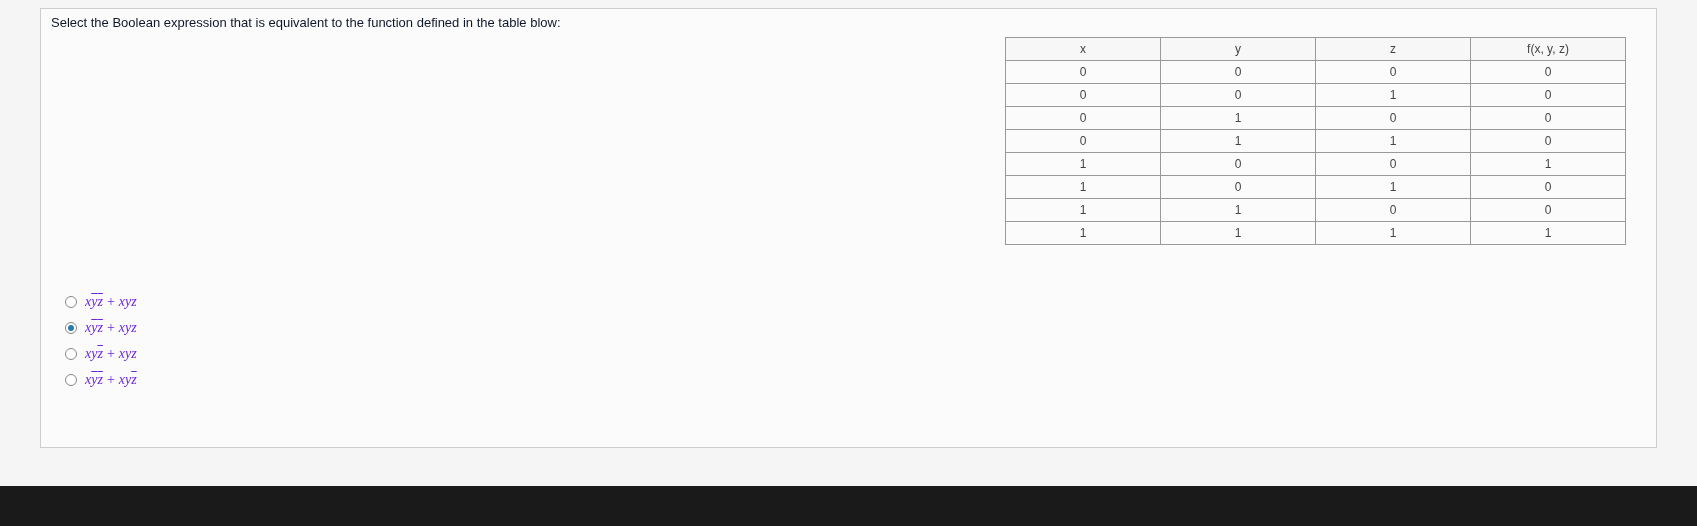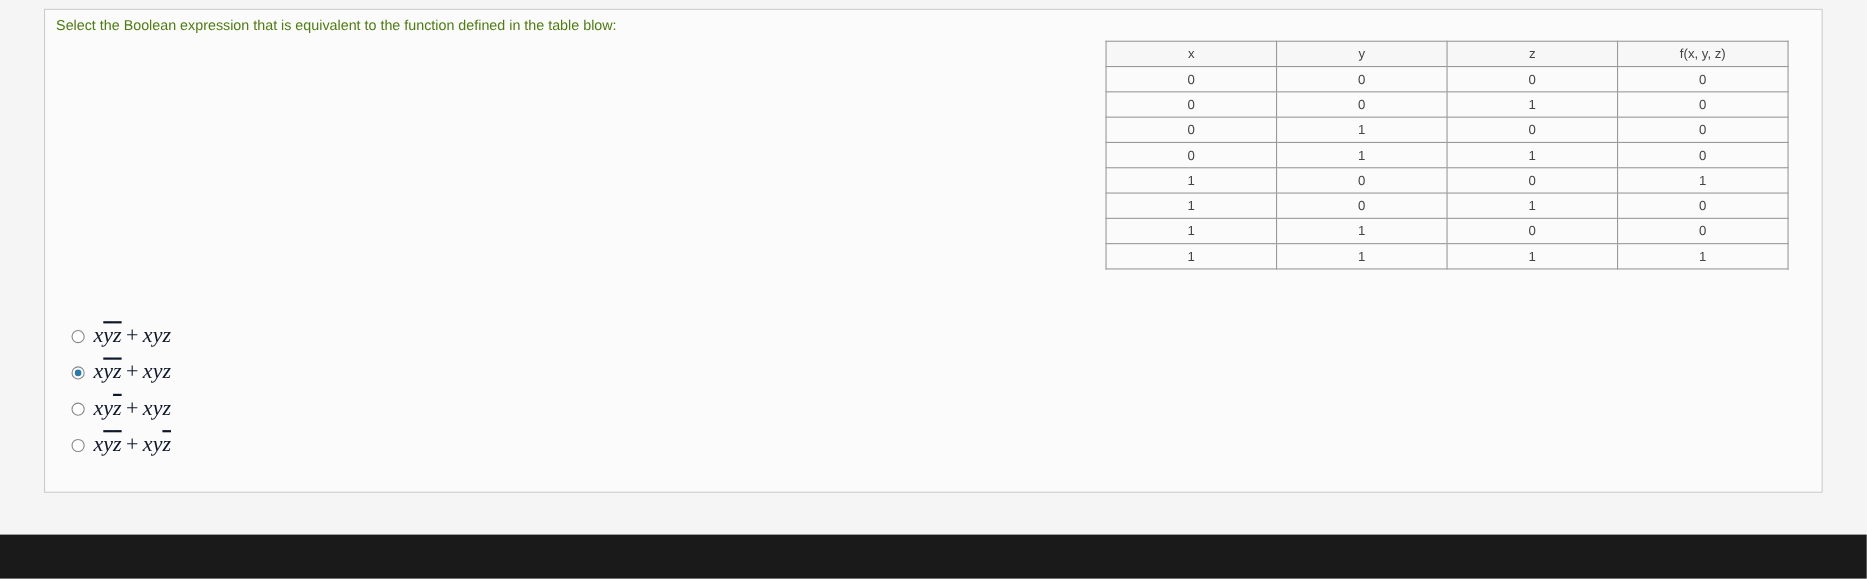--- a/index.html
+++ b/index.html
@@ -15,21 +15,21 @@
   }
   .question-container {
     border: 1px solid #ccc;
     background: rgba(255,255,255,0.6);
     padding: 4px 10px 10px 10px;
     min-height: 440px;
     position: relative;
   }
   .question-text {
     font-size: 13px;
-    color: #4d7c0f;
+    color: #0f172a;
     margin-bottom: 20px;
     padding-top: 2px;
   }
   .truth-table {
     position: absolute;
     right: 30px;
     top: 28px;
     border-collapse: collapse;
     font-size: 12px;
     color: #444;
@@ -51,22 +51,22 @@
     display: flex;
     flex-direction: column;
     gap: 10px;
   }
   .option-row {
     display: flex;
     align-items: center;
     gap: 8px;
     font-family: "Times New Roman", serif;
     font-style: italic;
-    font-size: 20px;
-    color: #0f172a;
+    font-size: 14px;
+    color: #6d28d9;
   }
   .radio {
     width: 12px;
     height: 12px;
     border: 1px solid #888;
     border-radius: 50%;
     display: inline-flex;
     align-items: center;
     justify-content: center;
     flex-shrink: 0;

